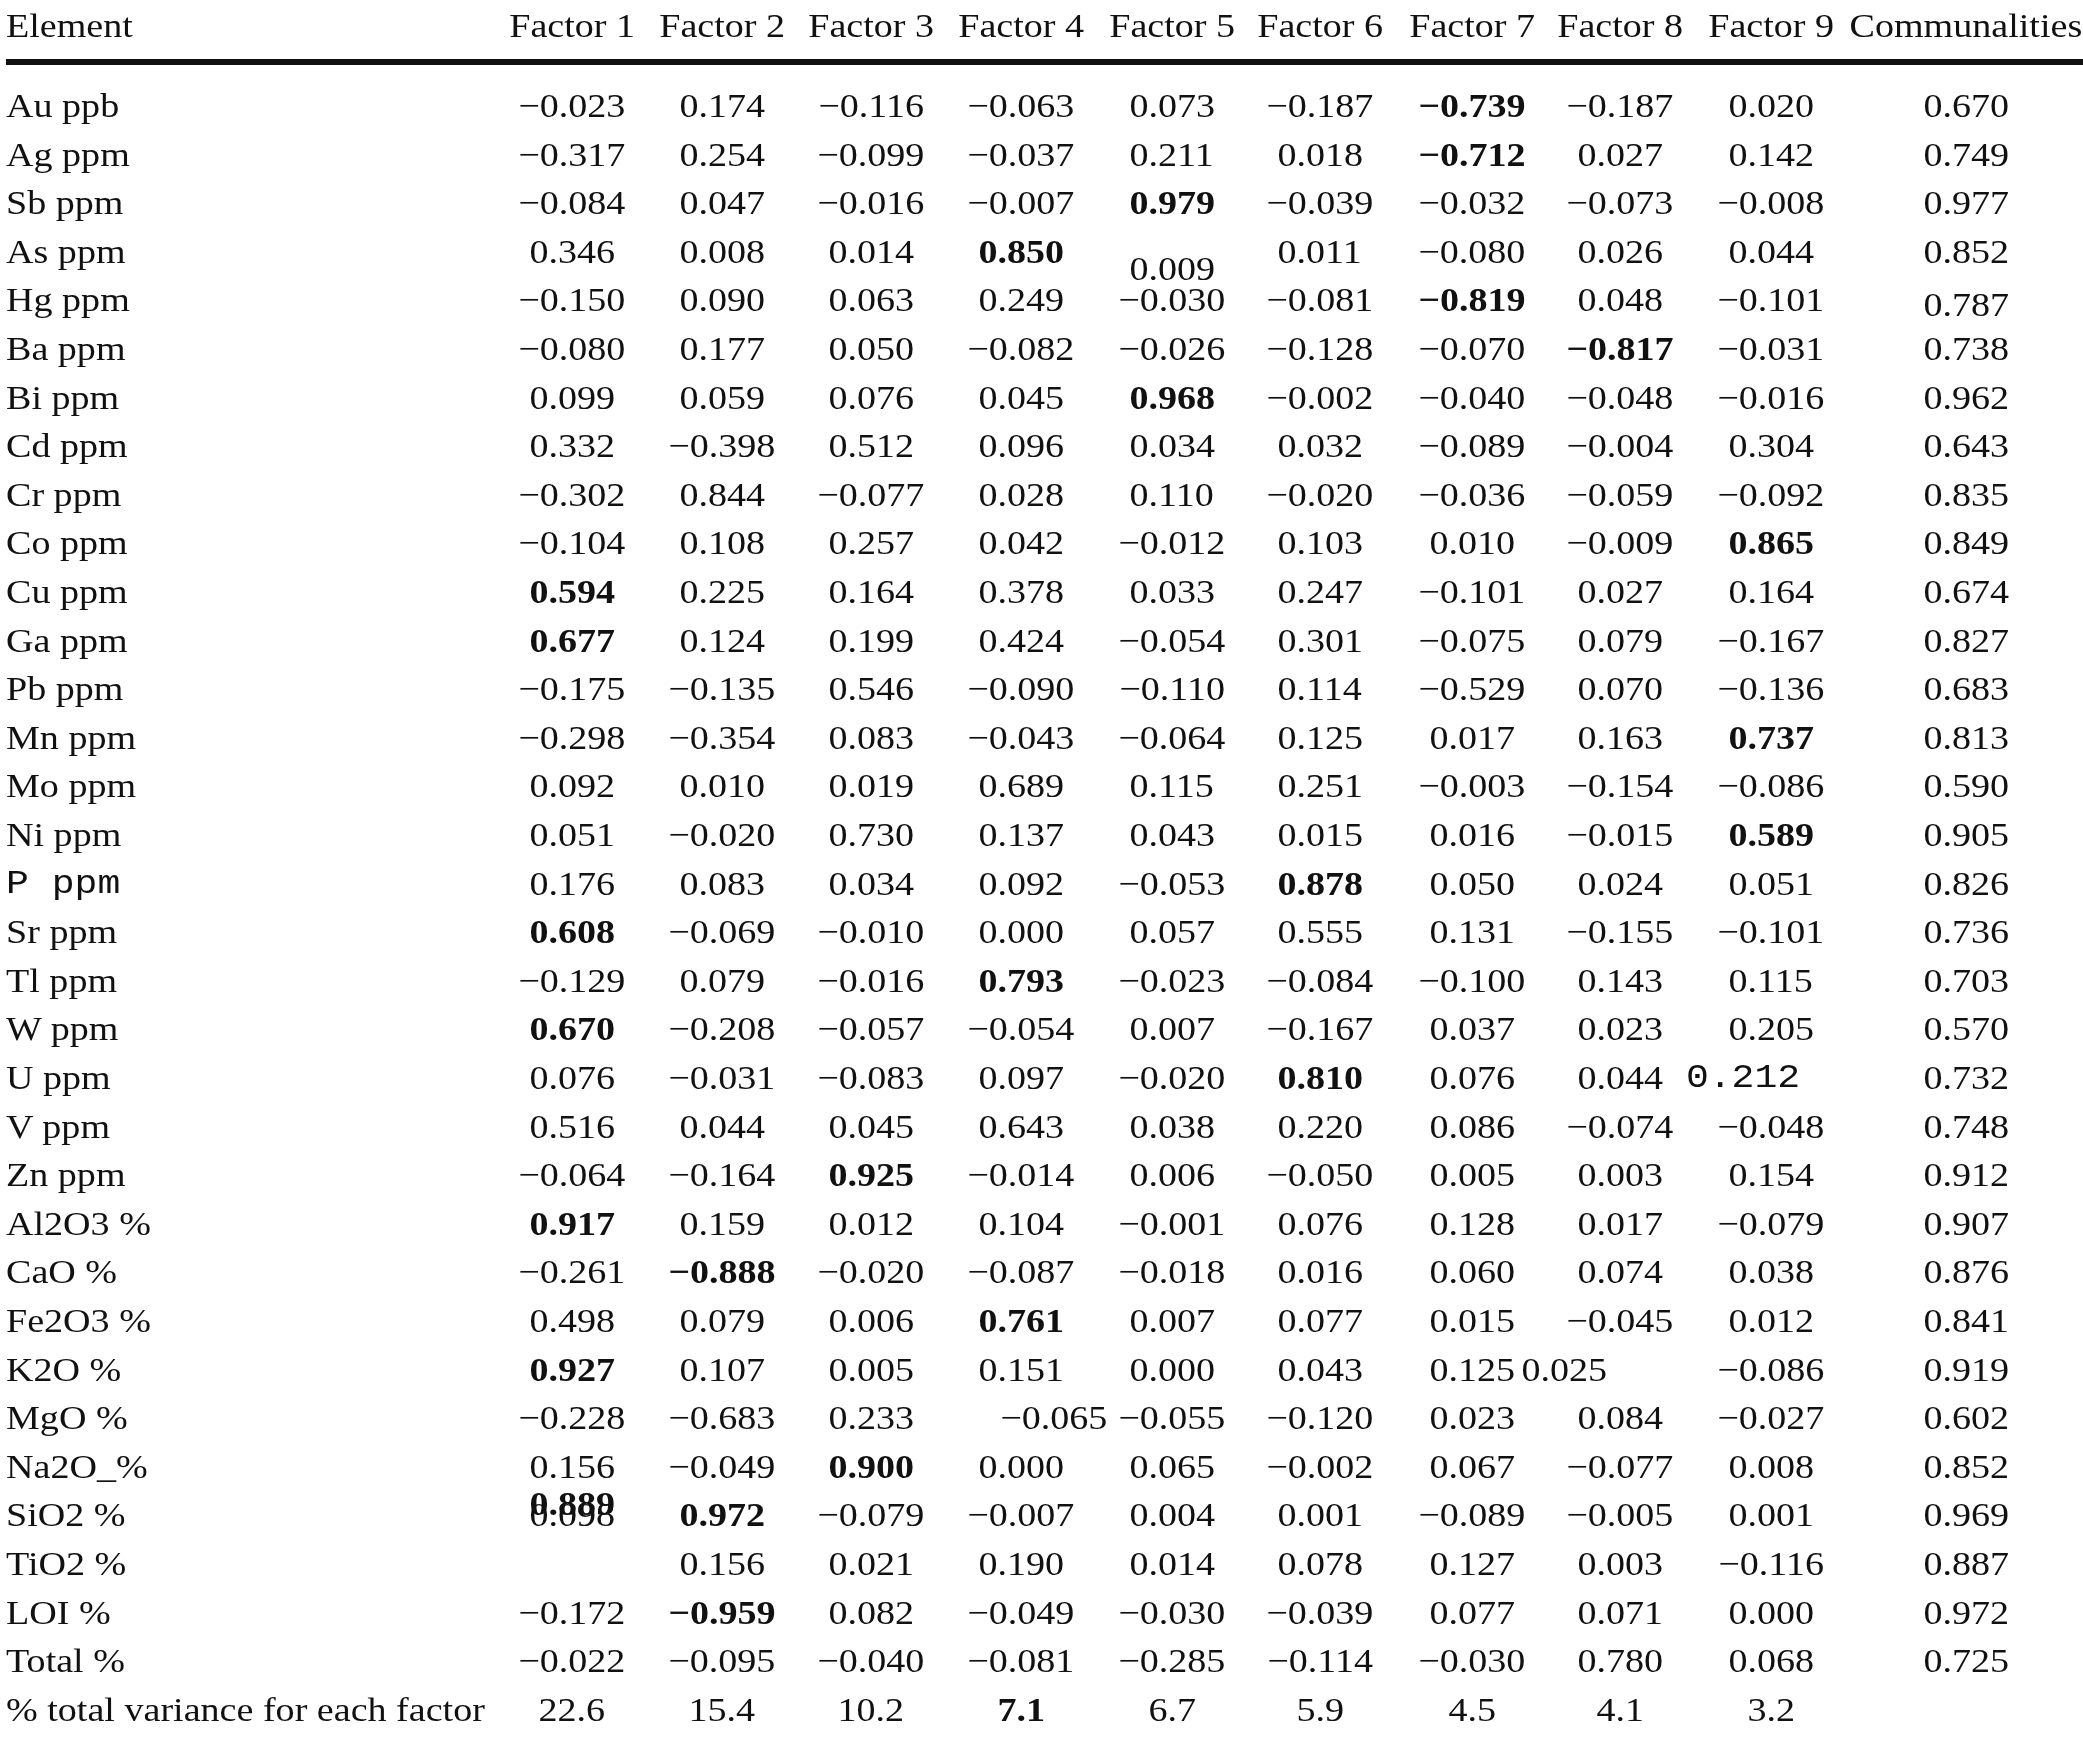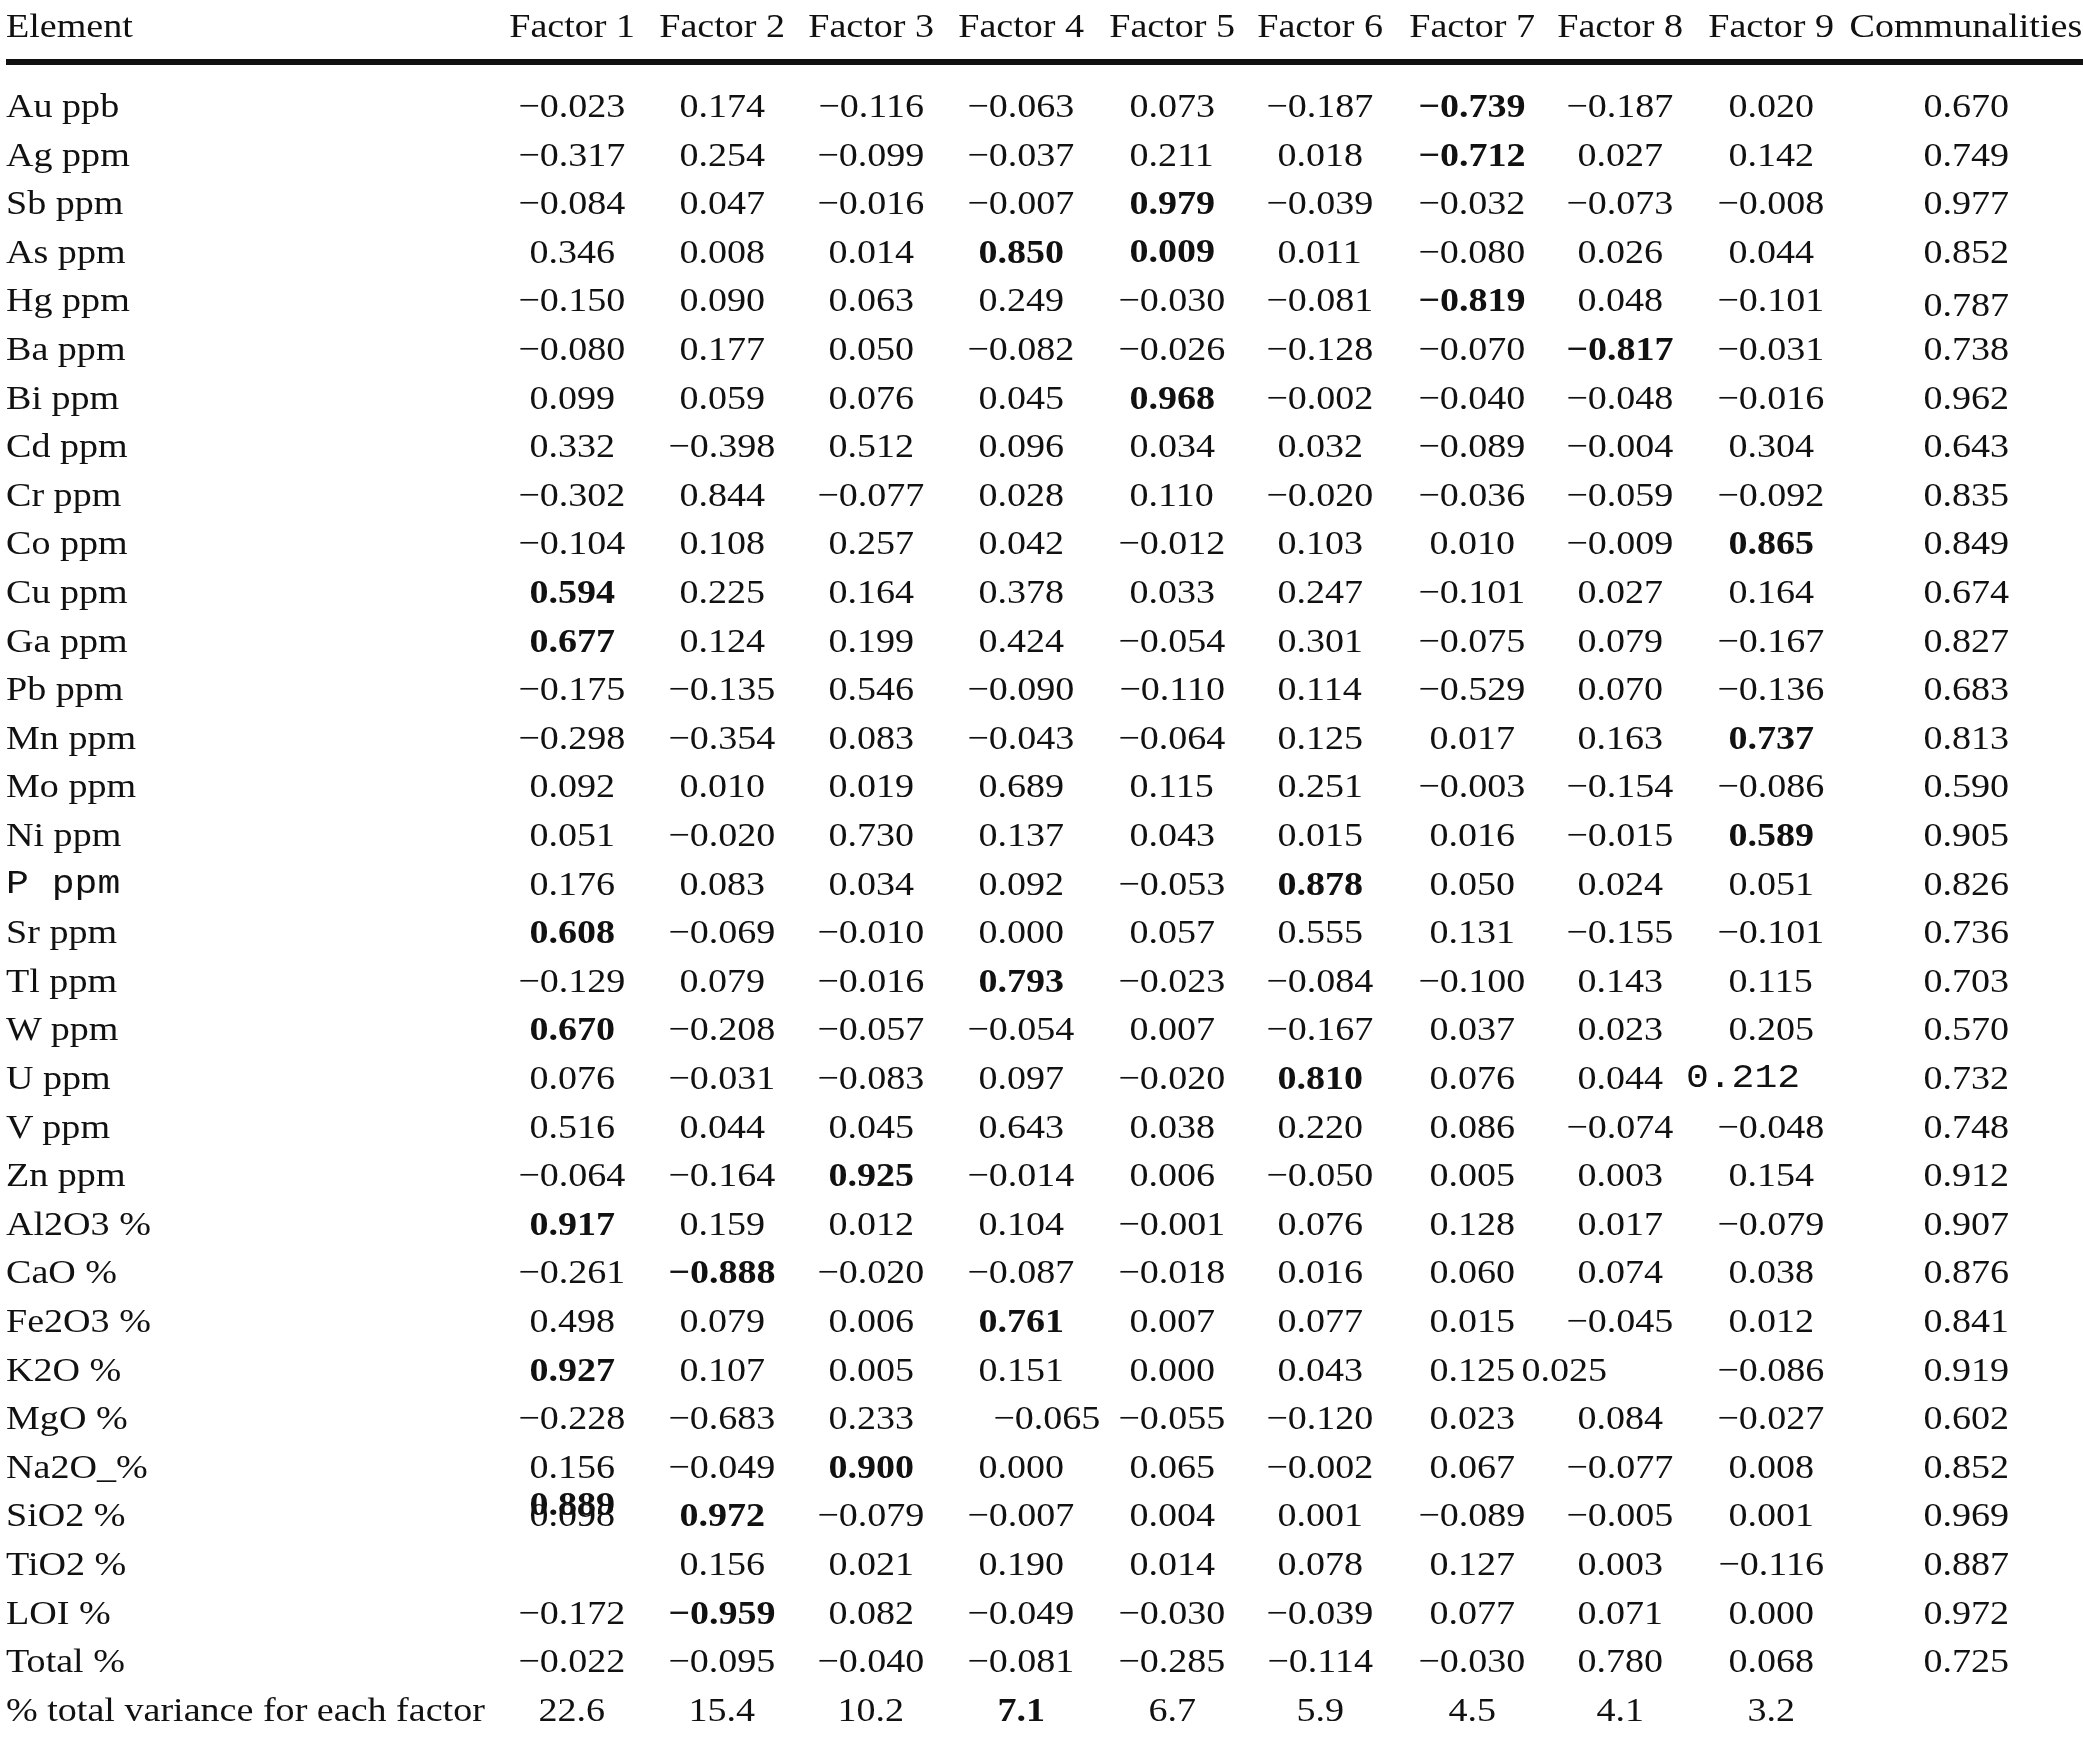--- a/index.html
+++ b/index.html
@@ -119,21 +119,21 @@
         <div class="cell num" style="left: 1620px; top: 183.2px;"><span class="inner" style="transform: scaleX(1.12);">−0.073</span></div>
         <div class="cell num" style="left: 1771px; top: 183.2px;"><span class="inner" style="transform: scaleX(1.12);">−0.008</span></div>
         <div class="cell num" style="left: 1966px; top: 183.2px;"><span class="inner" style="transform: scaleX(1.12);">0.977</span></div>
       </div>
       <div>
         <div class="cell label" style="left: 6px; top: 231.8px;"><span class="inner" style="transform: scaleX(1.12); transform-origin: left center;">As ppm</span></div>
         <div class="cell num" style="left: 572px; top: 231.8px;"><span class="inner" style="transform: scaleX(1.12);">0.346</span></div>
         <div class="cell num" style="left: 722px; top: 231.8px;"><span class="inner" style="transform: scaleX(1.12);">0.008</span></div>
         <div class="cell num" style="left: 871px; top: 231.8px;"><span class="inner" style="transform: scaleX(1.12);">0.014</span></div>
         <div class="cell num bold" style="left: 1021px; top: 231.8px;"><span class="inner" style="transform: scaleX(1.12);">0.850</span></div>
-        <div class="cell num" style="left: 1172px; top: 231px; font-weight: bold;"><span class="inner" style="transform: scaleX(1.12);">0.009</span></div>
+        <div class="cell num" style="left: 1172px; top: 249px;"><span class="inner" style="transform: scaleX(1.12);">0.009</span></div>
         <div class="cell num" style="left: 1320px; top: 231.8px;"><span class="inner" style="transform: scaleX(1.12);">0.011</span></div>
         <div class="cell num" style="left: 1472px; top: 231.8px;"><span class="inner" style="transform: scaleX(1.12);">−0.080</span></div>
         <div class="cell num" style="left: 1620px; top: 231.8px;"><span class="inner" style="transform: scaleX(1.12);">0.026</span></div>
         <div class="cell num" style="left: 1771px; top: 231.8px;"><span class="inner" style="transform: scaleX(1.12);">0.044</span></div>
         <div class="cell num" style="left: 1966px; top: 231.8px;"><span class="inner" style="transform: scaleX(1.12);">0.852</span></div>
       </div>
       <div>
         <div class="cell label" style="left: 6px; top: 280.4px;"><span class="inner" style="transform: scaleX(1.12); transform-origin: left center;">Hg ppm</span></div>
         <div class="cell num" style="left: 572px; top: 280.4px;"><span class="inner" style="transform: scaleX(1.12);">−0.150</span></div>
         <div class="cell num" style="left: 722px; top: 280.4px;"><span class="inner" style="transform: scaleX(1.12);">0.090</span></div>
@@ -430,21 +430,21 @@
         <div class="cell num" style="left: 1472px; top: 1349.6px;"><span class="inner" style="transform: scaleX(1.12);">0.125</span></div>
         <div class="cell num" style="left: 1564px; top: 1349.6px;"><span class="inner" style="transform: scaleX(1.12);">0.025</span></div>
         <div class="cell num" style="left: 1771px; top: 1349.6px;"><span class="inner" style="transform: scaleX(1.12);">−0.086</span></div>
         <div class="cell num" style="left: 1966px; top: 1349.6px;"><span class="inner" style="transform: scaleX(1.12);">0.919</span></div>
       </div>
       <div>
         <div class="cell label" style="left: 6px; top: 1398.2px;"><span class="inner" style="transform: scaleX(1.12); transform-origin: left center;">MgO %</span></div>
         <div class="cell num" style="left: 572px; top: 1398.2px;"><span class="inner" style="transform: scaleX(1.12);">−0.228</span></div>
         <div class="cell num" style="left: 722px; top: 1398.2px;"><span class="inner" style="transform: scaleX(1.12);">−0.683</span></div>
         <div class="cell num" style="left: 871px; top: 1398.2px;"><span class="inner" style="transform: scaleX(1.12);">0.233</span></div>
-        <div class="cell num" style="left: 1047px; top: 1398.2px;"><span class="inner" style="transform: scaleX(1.12);">−0.065</span></div>
+        <div class="cell num" style="left: 1022px; top: 1398.2px; text-align: right;"><span class="inner" style="transform: scaleX(1.12);">−0.065</span></div>
         <div class="cell num" style="left: 1172px; top: 1398.2px;"><span class="inner" style="transform: scaleX(1.12);">−0.055</span></div>
         <div class="cell num" style="left: 1320px; top: 1398.2px;"><span class="inner" style="transform: scaleX(1.12);">−0.120</span></div>
         <div class="cell num" style="left: 1472px; top: 1398.2px;"><span class="inner" style="transform: scaleX(1.12);">0.023</span></div>
         <div class="cell num" style="left: 1620px; top: 1398.2px;"><span class="inner" style="transform: scaleX(1.12);">0.084</span></div>
         <div class="cell num" style="left: 1771px; top: 1398.2px;"><span class="inner" style="transform: scaleX(1.12);">−0.027</span></div>
         <div class="cell num" style="left: 1966px; top: 1398.2px;"><span class="inner" style="transform: scaleX(1.12);">0.602</span></div>
       </div>
       <div>
         <div class="cell label" style="left: 6px; top: 1446.8px;"><span class="inner" style="transform: scaleX(1.12); transform-origin: left center;">Na2O_%</span></div>
         <div class="cell num" style="left: 572px; top: 1446.8px;"><span class="inner" style="transform: scaleX(1.12);">0.156</span></div>

